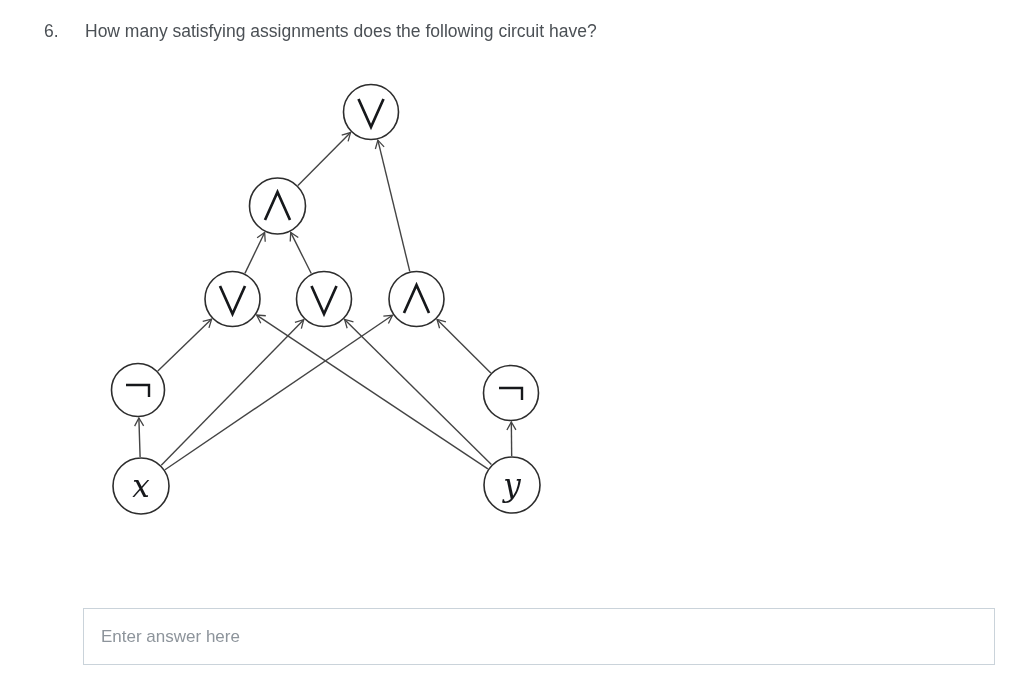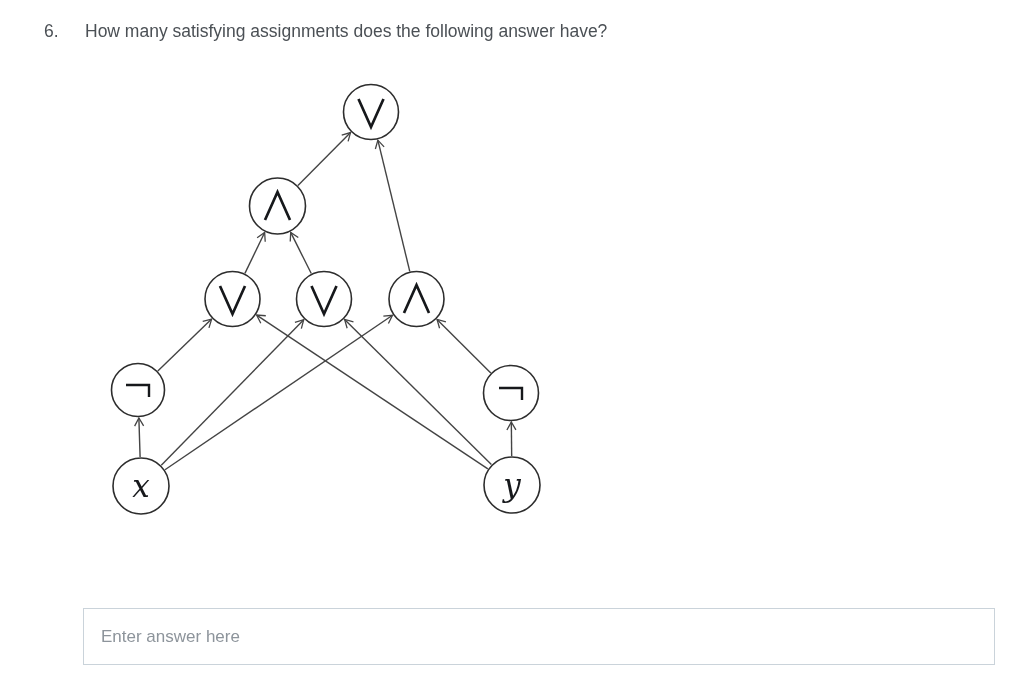--- a/index.html
+++ b/index.html
@@ -49,21 +49,21 @@
     color: #8b5cf6;
     outline: none;
   }
   .answer-input::placeholder { color: #8d949b; opacity: 1; }
 </style>
 </head>
 <body>
 
 <div class="question-row">
   <span class="q-number">6.</span>
-  <span class="q-text">How many satisfying assignments does the following answer have?</span>
+  <span class="q-text">How many satisfying assignments does the following circuit have?</span>
 </div>
 
 <div class="circuit-wrap">
   <svg id="circuit-svg" width="1022" height="580" viewBox="0 0 1022 580">
     <defs>
       <marker id="arrowhead" viewBox="-10 -6 11 12" refX="0" refY="0" markerWidth="11" markerHeight="12" orient="auto" markerUnits="userSpaceOnUse">
         <path d="M -8 -4.5 L 0 0 L -8 4.5" fill="none" stroke="#444444" stroke-width="1.3"></path>
       </marker>
     </defs>
   <line x1="140.09419218104608" y1="457.0141497934747" x2="138.8745730665762" y2="417.9863381304382" stroke="#444444" stroke-width="1.4" marker-end="url(#arrowhead)"></line>

